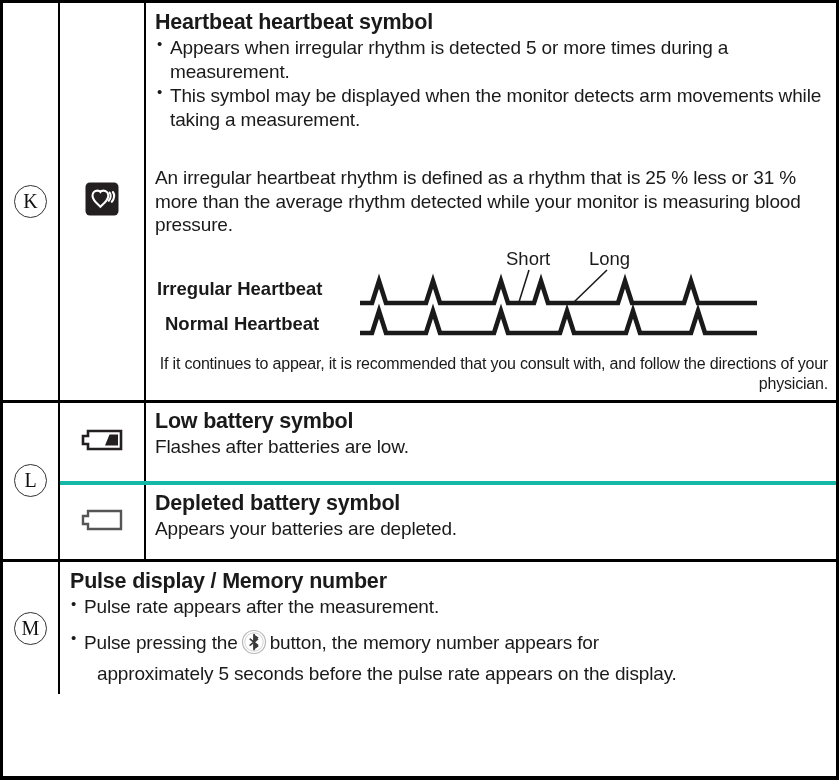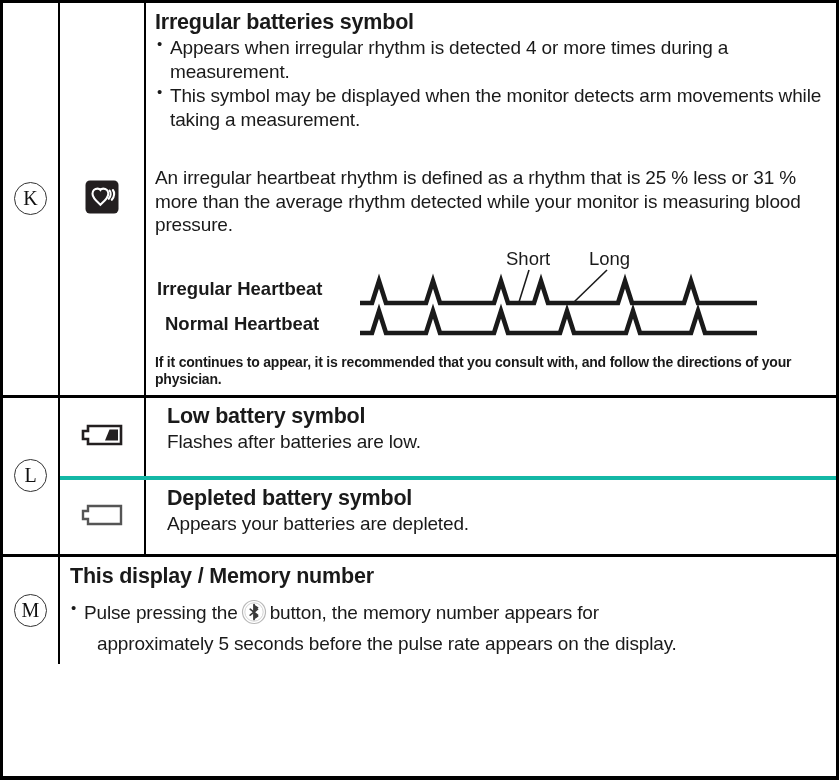--- a/index.html
+++ b/index.html
@@ -78,25 +78,26 @@
     margin: 0 0 1px 0;
     letter-spacing: -0.2px;
   }
   .p-body {
     font-size: 19px;
     line-height: 1.24;
     margin: 0;
     letter-spacing: -0.15px;
   }
   .p-bold {
-    font-size: 14px;
-    font-weight: bold;
+    font-size: 16px;
+    font-weight: normal;
     line-height: 1.26;
     margin: 0;
     letter-spacing: -0.2px;
+    text-align: right;
   }
   ul.bullets {
     margin: 0;
     padding: 0;
     list-style: none;
   }
   ul.bullets li {
     position: relative;
     padding-left: 15px;
     font-size: 19px;
@@ -132,21 +133,20 @@
   .l-stack {
     flex: 1 1 auto;
     display: flex;
     flex-direction: column;
     min-width: 0;
   }
   .l-sub {
     display: flex;
     align-items: stretch;
     min-height: 78px;
-    gap: 12px;
   }
   .l-sub + .l-sub { border-top: 4px solid #14b8a6; }
   .l-sym {
     width: 86px;
     flex: 0 0 86px;
     display: flex;
     align-items: center;
     justify-content: center;
     border-right: 2px solid #000;
   }
@@ -204,23 +204,23 @@
           <path d="M12.6 8.6c-2.9 0-5.1 2.2-5.1 5.2 0 4.6 5.2 8.4 7.9 10.9 2.7-2.5 7.9-6.3 7.9-10.9 0-3-2.2-5.2-5.1-5.2-1.4 0-2.3.6-2.8 1.3-0.5-0.7-1.4-1.3-2.8-1.3z" fill="none" stroke="#ffffff" stroke-width="2.1"></path>
           <path d="M24.6 10.6c1.5 1.9 1.5 5.4-0.9 8.2" fill="none" stroke="#ffffff" stroke-width="2.1" stroke-linecap="round"></path>
           <path d="M27.9 10.0c1.8 2.3 1.8 6.5-1.1 9.8" fill="none" stroke="#ffffff" stroke-width="2.1" stroke-linecap="round"></path>
         </svg>
       </span>
     </div>
 
     <div class="col-body">
 
       <div class="k-head">
-        <div class="h-title">Irregular batteries symbol</div>
+        <div class="h-title">Heartbeat heartbeat symbol</div>
         <ul class="bullets">
-          <li>Appears when irregular rhythm is detected 4 or more times during a measurement.</li>
+          <li>Appears when irregular rhythm is detected 5 or more times during a measurement.</li>
           <li>This symbol may be displayed when the monitor detects arm movements while taking a measurement.</li>
         </ul>
       </div>
 
       <div class="k-gap-1"></div>
 
       <div class="p-body k-def">An irregular heartbeat rhythm is defined as a rhythm that is 25 % less or 31 % more than the average rhythm detected while your monitor is measuring blood pressure.</div>
 
       <div class="k-gap-2"></div>
 
@@ -300,22 +300,25 @@
     </div>
   </div>
 
   <div class="srow">
 
     <div class="col-key">
       <div class="circ">M</div>
     </div>
 
     <div class="m-body">
-      <div class="h-title">This display / Memory number</div>
-
+      <div class="h-title">Pulse display / Memory number</div>
+
+      <div class="m-line">
+        <span>Pulse rate appears after the measurement.</span>
+      </div>
 
       <div class="m-gap"></div>
 
       <div class="m-line">
         <span>Pulse pressing the</span><span class="inline-ico"><svg width="26" height="26" viewBox="0 0 26 26" aria-hidden="true">
             <circle cx="13" cy="13" r="11.5" fill="none" stroke="#b8b8b8" stroke-width="1.2"></circle>
             <circle cx="13" cy="13" r="9.2" fill="none" stroke="#d3d3d3" stroke-width="1"></circle>
             <path d="M13 5.6 L13 20.4" stroke="#3a3a3a" stroke-width="1.8" stroke-linecap="round"></path>
             <path d="M13 13 L17.6 8.6 L13 5.6 Z" fill="#3a3a3a"></path>
             <path d="M13 13 L17.6 17.4 L13 20.4 Z" fill="#3a3a3a"></path>

